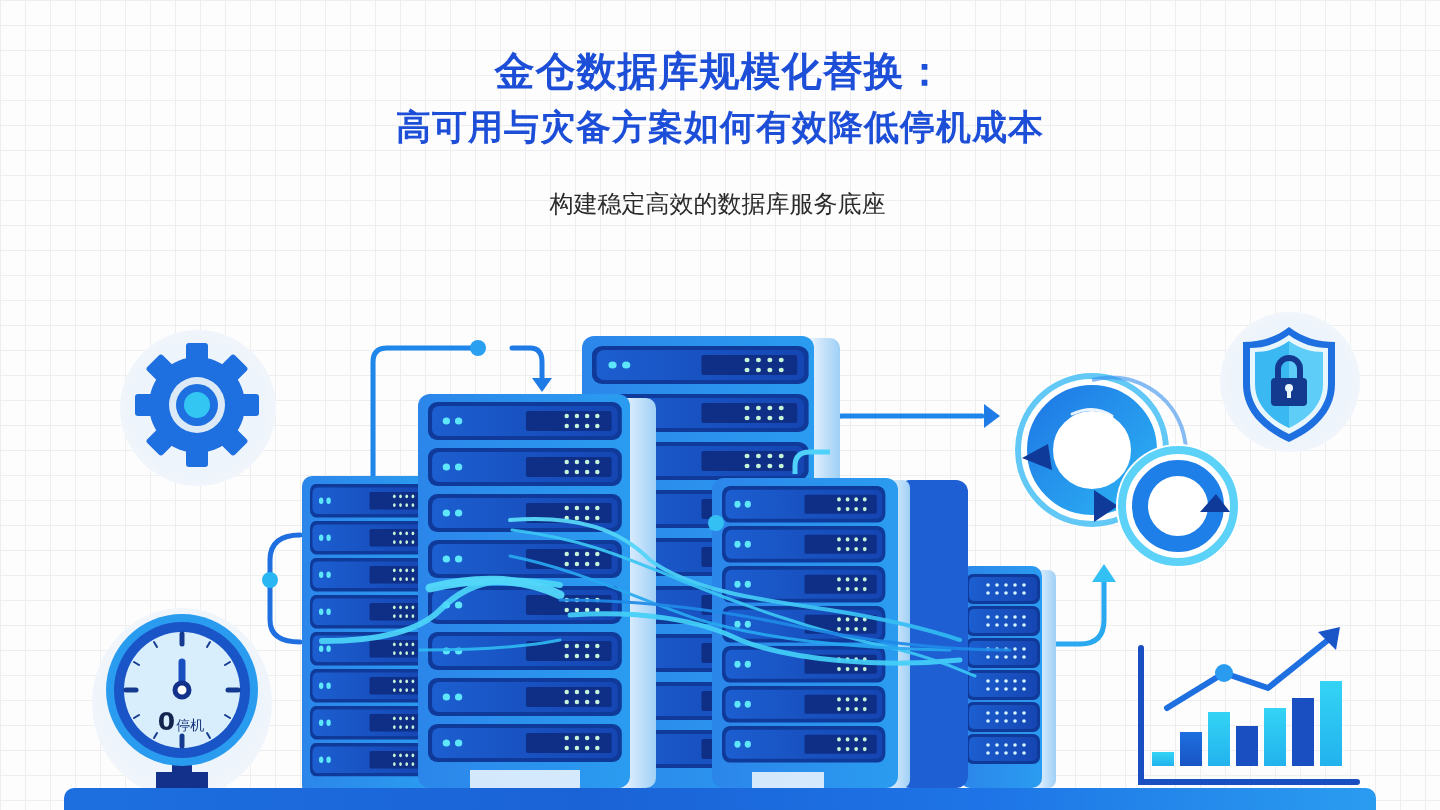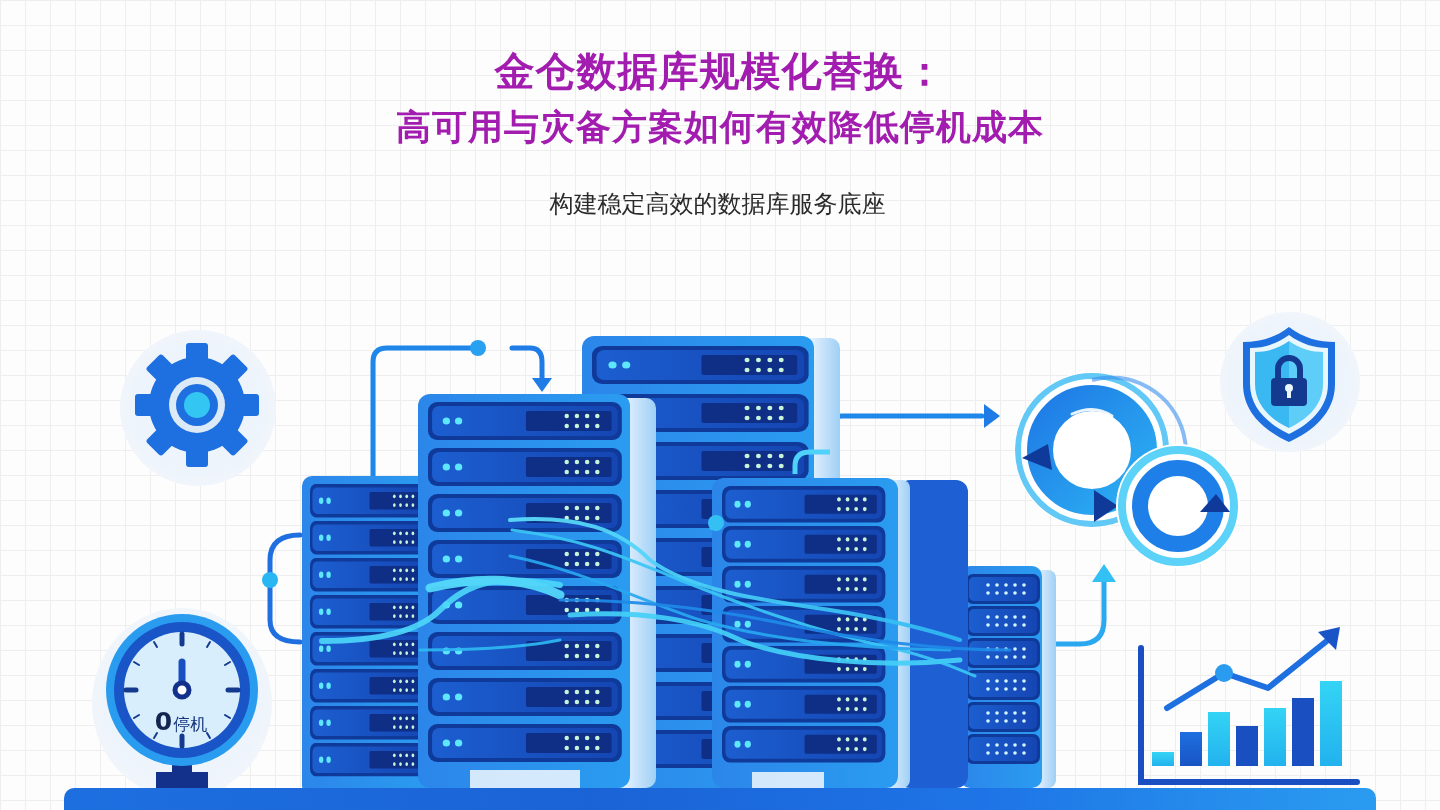--- a/index.html
+++ b/index.html
@@ -8,42 +8,42 @@
     position: relative;
     background-color: #fdfdfd;
     background-image:
       linear-gradient(to right, #eeeeee 1px, transparent 1px),
       linear-gradient(to bottom, #eeeeee 1px, transparent 1px);
     background-size: 25px 25px;
     font-family: "DejaVu Sans", "Liberation Sans", sans-serif;
   }
   .title {
     position: absolute; left: 0; right: 0; text-align: center;
-    color: #a21caf; font-weight: 900; letter-spacing: 1px;
+    color: #1d4ed8; font-weight: 900; letter-spacing: 1px;
     font-family: "DejaVu Sans", sans-serif;
   }
   .title.l1 { top: 44px; font-size: 40px; }
   .title.l2 { top: 104px; font-size: 35px; }
   .subtitle {
     position: absolute; top: 188px; left: 0; right: 5px; text-align: center;
     font-size: 24px; color: #2a2a2a; font-weight: 400;
     font-family: "DejaVu Sans", sans-serif;
   }
   .scene { position: absolute; left: 0; top: 0; width: 1440px; height: 810px; }
   .halo {
     position: absolute; border-radius: 50%;
     background: radial-gradient(circle, #eef4fb 60%, #f3f7fc 80%, rgba(243,247,252,0) 100%);
   }
   .gauge-label {
     position: absolute; left: 146px; top: 707px; width: 70px; text-align: center;
     font-size: 21px; font-weight: 700; color: #16357a;
     font-family: "DejaVu Sans", sans-serif;
   }
   .gauge-label .zero { font-size: 25px; font-weight: 900; color: #13254f; margin-right: 1px; }
-  .gauge-label .txt { font-weight: 500; font-size: 17px; }
+  .gauge-label .txt { font-weight: 500; font-size: 14px; }
   .platform {
     position: absolute; left: 64px; top: 788px; width: 1312px; height: 30px;
     border-radius: 10px 10px 0 0;
     background: linear-gradient(90deg, #1d6fe0 0%, #1a63d6 40%, #1e74e6 70%, #2a9cf0 100%);
   }
 </style>
 </head>
 <body>
 
 <div class="title l1">金仓数据库规模化替换：</div>

